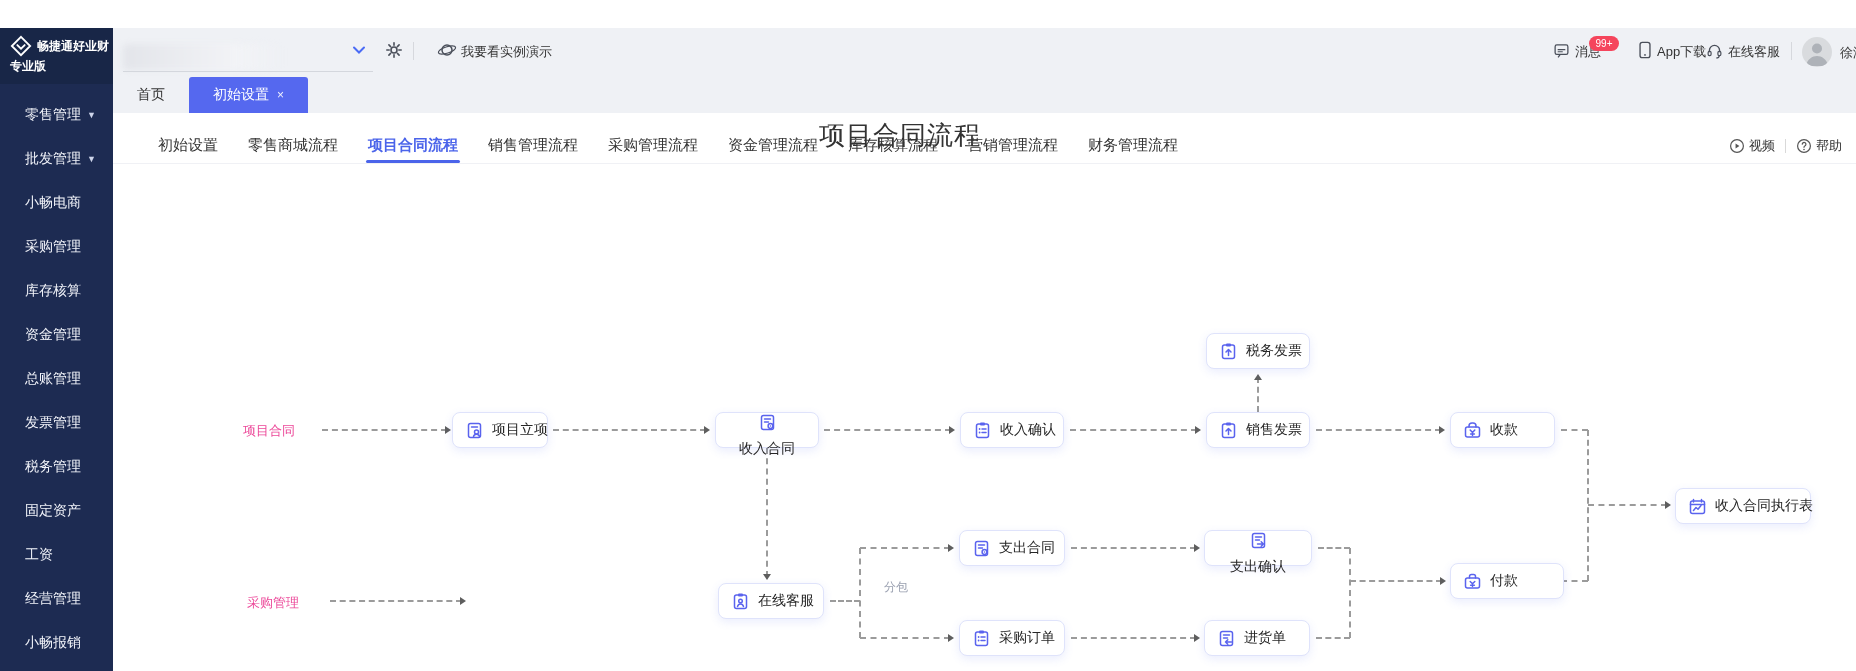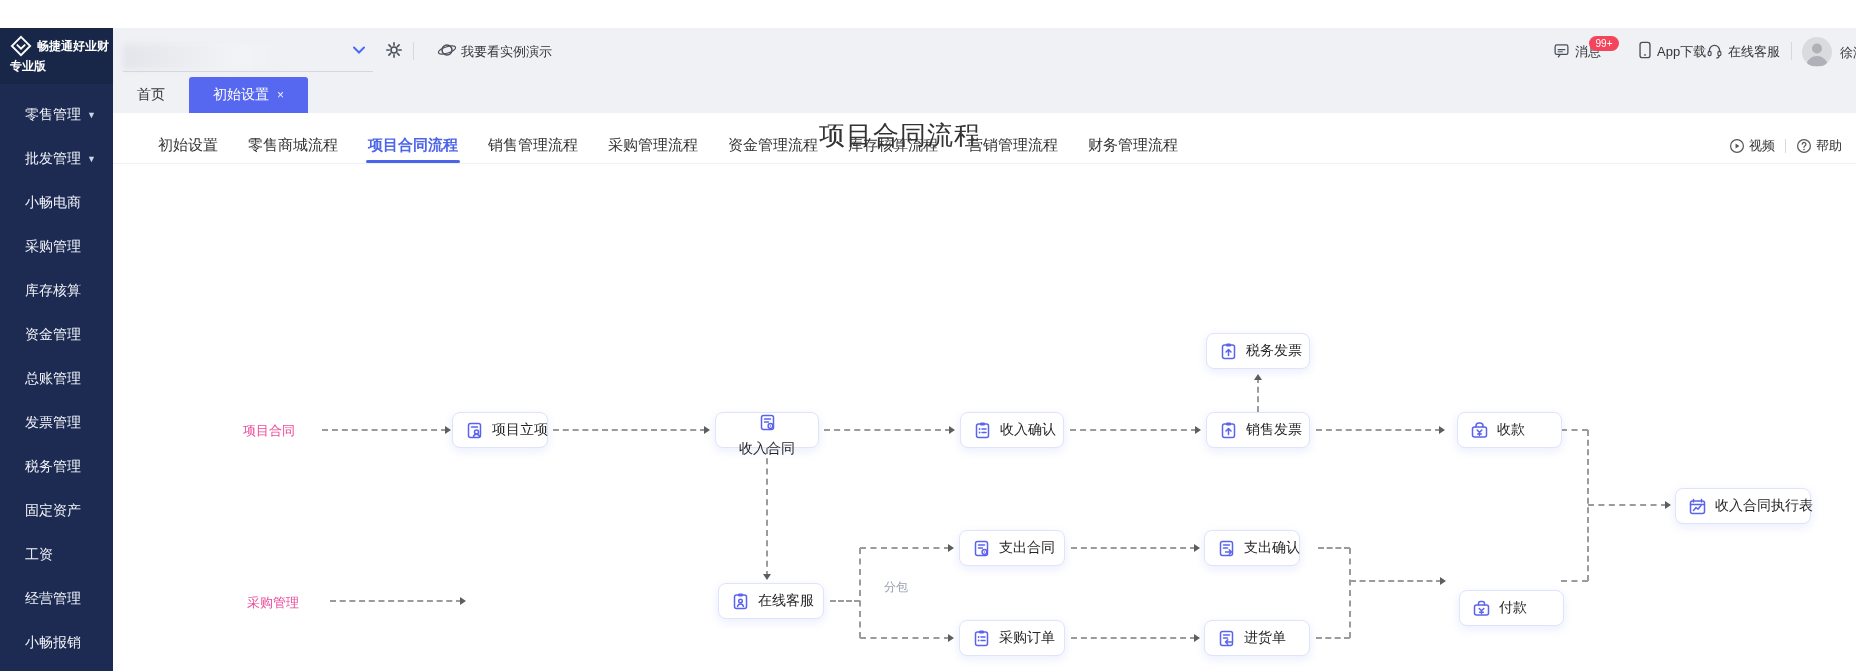--- a/index.html
+++ b/index.html
@@ -321,21 +321,21 @@
       <div class="node" style="left: 1206px; top: 412px; width: 104px;">
         <span class="nicon">
           <svg viewBox="0 0 19 19" width="19" height="19">
             <rect x="3.5" y="3" width="12" height="13.5" rx="2" fill="none" stroke="currentColor" stroke-width="1.5" stroke-linecap="round" stroke-linejoin="round"></rect>
             <rect x="7" y="1.5" width="5" height="3" rx="1" fill="currentColor"></rect>
             <path d="M9.5 13.5V8M7 10l2.5-2.5L12 10" fill="none" stroke="currentColor" stroke-width="1.5" stroke-linecap="round" stroke-linejoin="round"></path>
           </svg>
         </span>
         <span>销售发票</span>
       </div>
-      <div class="node" style="left: 1450px; top: 412px; width: 105px; margin-left: 7px;">
+      <div class="node" style="left: 1450px; top: 412px; width: 105px;">
         <span class="nicon">
           <svg viewBox="0 0 19 19" width="19" height="19">
             <rect x="2.5" y="6" width="14" height="10" rx="2" fill="none" stroke="currentColor" stroke-width="1.5" stroke-linecap="round" stroke-linejoin="round"></rect>
             <path d="M6 6V5a3 3 0 0 1 3-3h1a3 3 0 0 1 3 3v1" fill="none" stroke="currentColor" stroke-width="1.5" stroke-linecap="round" stroke-linejoin="round"></path>
             <path d="M7.2 9l2.3 2.5L11.8 9M9.5 11.5v3M7.6 13h3.8" fill="none" stroke="currentColor" stroke-width="1.5" stroke-linecap="round" stroke-linejoin="round"></path>
           </svg>
         </span>
         <span>收款</span>
       </div>
       <div class="node" style="left: 1675px; top: 488px; width: 136px;">
@@ -363,21 +363,21 @@
         <span class="nicon">
           <svg viewBox="0 0 19 19" width="19" height="19">
             <rect x="3.5" y="2.5" width="12" height="14" rx="2" fill="none" stroke="currentColor" stroke-width="1.5" stroke-linecap="round" stroke-linejoin="round"></rect>
             <path d="M6.5 6h6M6.5 9h4" fill="none" stroke="currentColor" stroke-width="1.5" stroke-linecap="round" stroke-linejoin="round"></path>
             <circle cx="12.5" cy="13" r="2.4" fill="none" stroke="currentColor" stroke-width="1.5" stroke-linecap="round" stroke-linejoin="round"></circle>
             <circle cx="12.5" cy="13" r=".8" fill="currentColor"></circle>
           </svg>
         </span>
         <span>支出合同</span>
       </div>
-      <div class="node" style="left: 1204px; top: 530px; width: 96px;">
+      <div class="node" style="left: 1204px; top: 530px; width: 108px; flex-direction: column;">
         <span class="nicon">
           <svg viewBox="0 0 19 19" width="19" height="19">
             <rect x="3.5" y="2.5" width="12" height="14" rx="2" fill="none" stroke="currentColor" stroke-width="1.5" stroke-linecap="round" stroke-linejoin="round"></rect>
             <path d="M6.5 6h6M6.5 9h4" fill="none" stroke="currentColor" stroke-width="1.5" stroke-linecap="round" stroke-linejoin="round"></path>
             <path d="M8.5 13h6M12.2 10.8L14.5 13l-2.3 2.2" fill="none" stroke="currentColor" stroke-width="1.5" stroke-linecap="round" stroke-linejoin="round"></path>
           </svg>
         </span>
         <span>支出确认</span>
       </div>
       <div class="node" style="left: 959px; top: 620px; width: 106px;">
@@ -396,21 +396,21 @@
       <div class="node" style="left: 1204px; top: 620px; width: 106px;">
         <span class="nicon">
           <svg viewBox="0 0 19 19" width="19" height="19">
             <rect x="3.5" y="2.5" width="12" height="14" rx="2" fill="none" stroke="currentColor" stroke-width="1.5" stroke-linecap="round" stroke-linejoin="round"></rect>
             <path d="M6.5 6h6M6.5 9h4" fill="none" stroke="currentColor" stroke-width="1.5" stroke-linecap="round" stroke-linejoin="round"></path>
             <path d="M14.5 13h-6M10.8 10.8L8.5 13l2.3 2.2" fill="none" stroke="currentColor" stroke-width="1.5" stroke-linecap="round" stroke-linejoin="round"></path>
           </svg>
         </span>
         <span>进货单</span>
       </div>
-      <div class="node" style="left: 1450px; top: 590px; width: 105px; margin-left: 9px;">
+      <div class="node" style="left: 1450px; top: 563px; width: 114px;">
         <span class="nicon">
           <svg viewBox="0 0 19 19" width="19" height="19">
             <rect x="2.5" y="6" width="14" height="10" rx="2" fill="none" stroke="currentColor" stroke-width="1.5" stroke-linecap="round" stroke-linejoin="round"></rect>
             <path d="M6.5 6V4.5a2 2 0 0 1 2-2h2a2 2 0 0 1 2 2V6" fill="none" stroke="currentColor" stroke-width="1.5" stroke-linecap="round" stroke-linejoin="round"></path>
             <path d="M7.2 9.5l2.3 2.3 2.3-2.3M9.5 11.8v2.7M7.6 13.2h3.8" fill="none" stroke="currentColor" stroke-width="1.5" stroke-linecap="round" stroke-linejoin="round"></path>
           </svg>
         </span>
         <span>付款</span>
       </div>
     </div>

